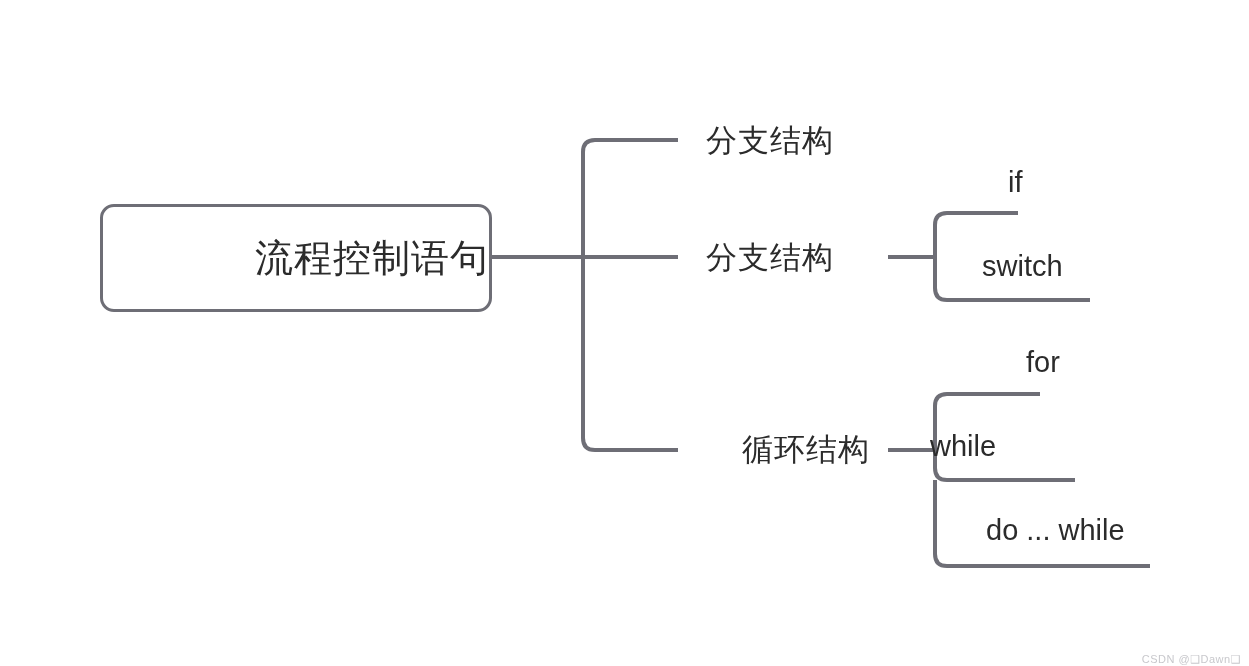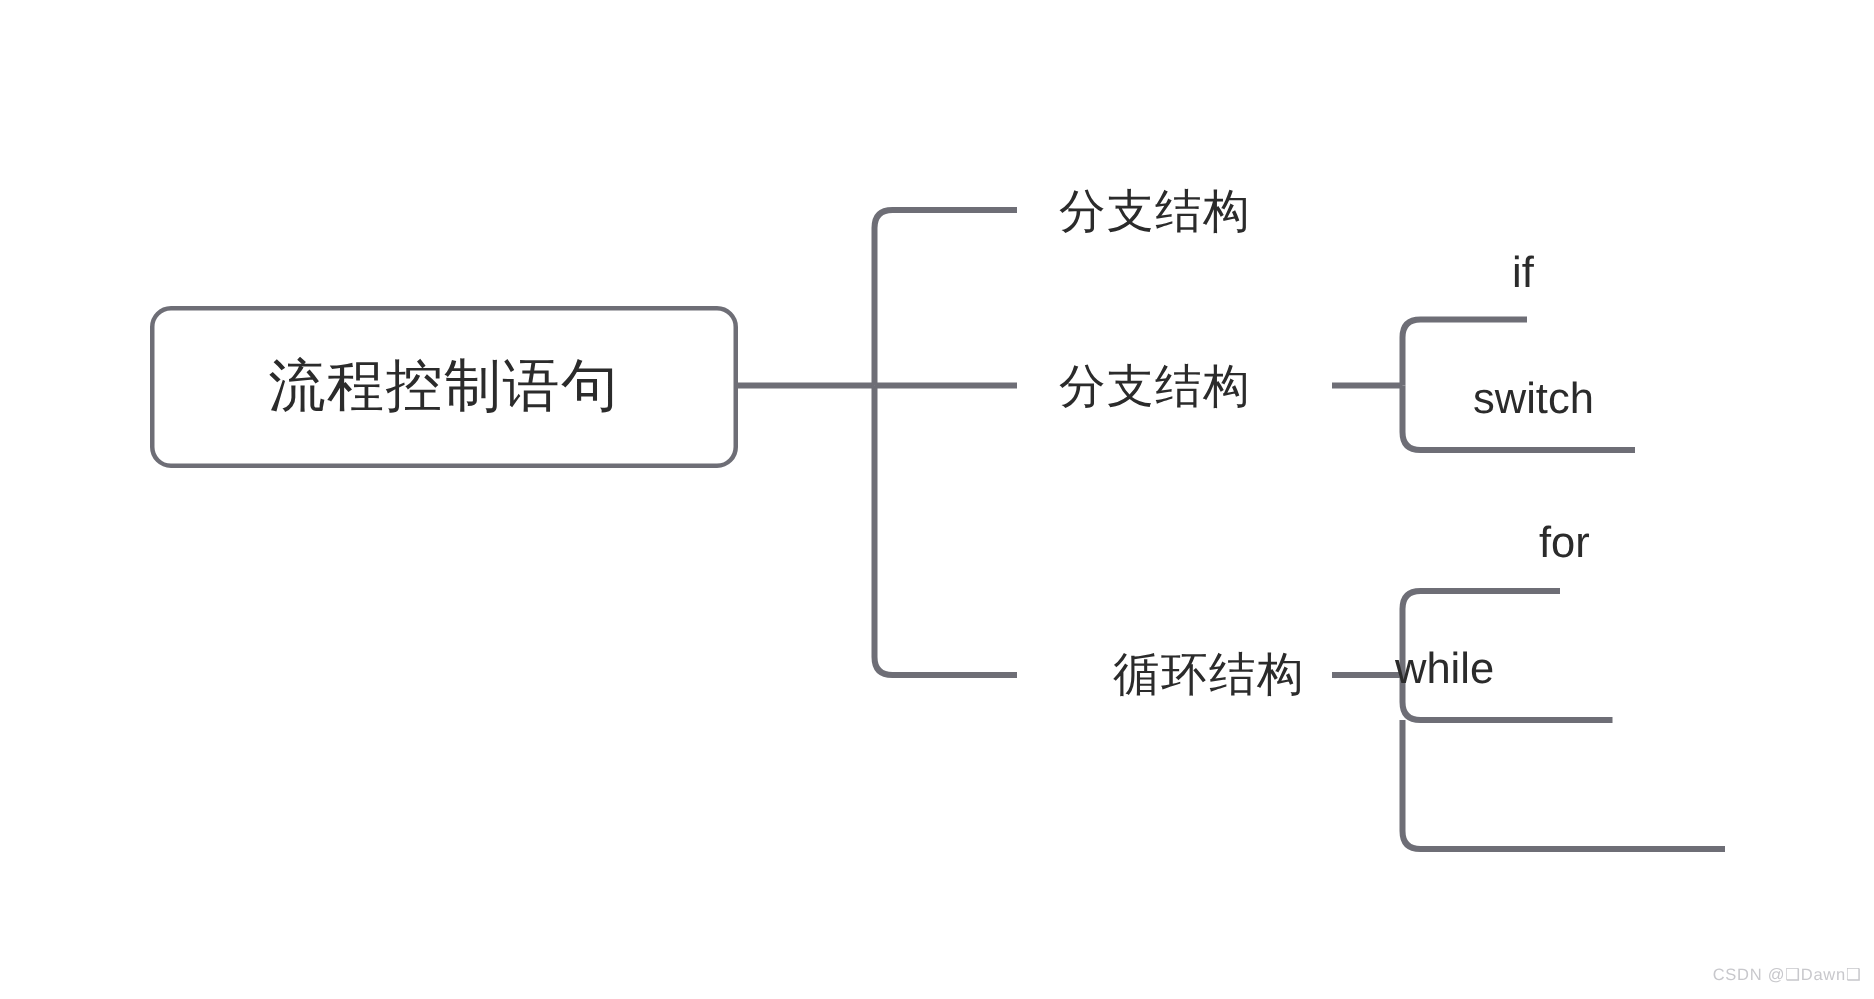--- a/index.html
+++ b/index.html
@@ -36,41 +36,41 @@
     left: 100px;
     top: 204px;
     width: 392px;
     height: 108px;
     box-sizing: border-box;
     border: 3px solid #6e6e76;
     border-radius: 14px;
     background: #ffffff;
     display: flex;
     align-items: center;
-    justify-content: center;
+    justify-content: flex-end;
   }
   #root-node .root-text {
     font-size: 38px;
     color: #2b2b2b;
     letter-spacing: 1px;
     line-height: 1;
   }
   
   .l1 {
     font-size: 31px;
     letter-spacing: 1px;
   }
   
   .l2 {
     font-size: 29px;
   }
   #watermark {
     position: absolute;
     right: 8px;
-    bottom: 10px;
+    bottom: 0;
     font-size: 11px;
     color: #c8c8cc;
     white-space: nowrap;
     letter-spacing: 0.5px;
     margin-top: 16px;
   }
 </style>
 </head>
 <body>
 
@@ -126,16 +126,19 @@
   </div>
 
   <div class="node-label l2" style="left:986px; top:348px;margin-left:40px;">
     <span>for</span>
   </div>
 
   <div class="node-label l2" style="left:930px; top:432px;">
     <span>while</span>
   </div>
 
+  <div class="node-label l2" style="left:986px; top:516px;">
+    <span>do ... while</span>
+  </div>
 
   <div id="watermark">CSDN @❑Dawn❑</div>
 
 </div>
 
 </body></html>

